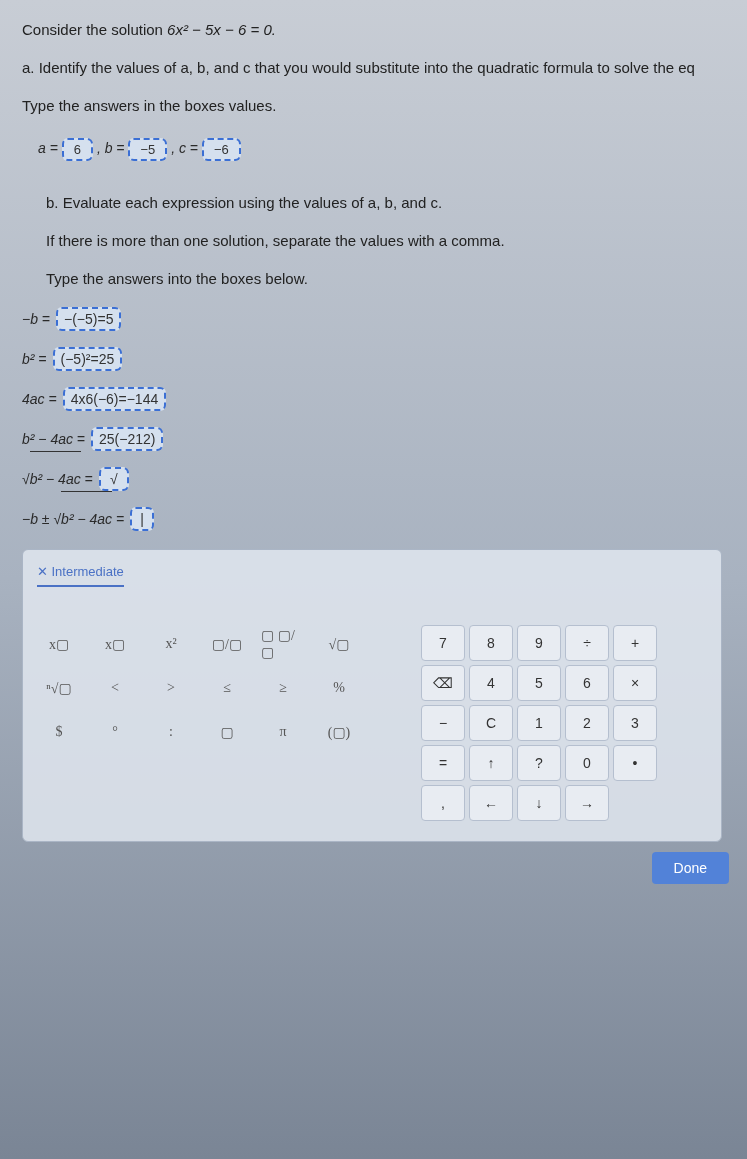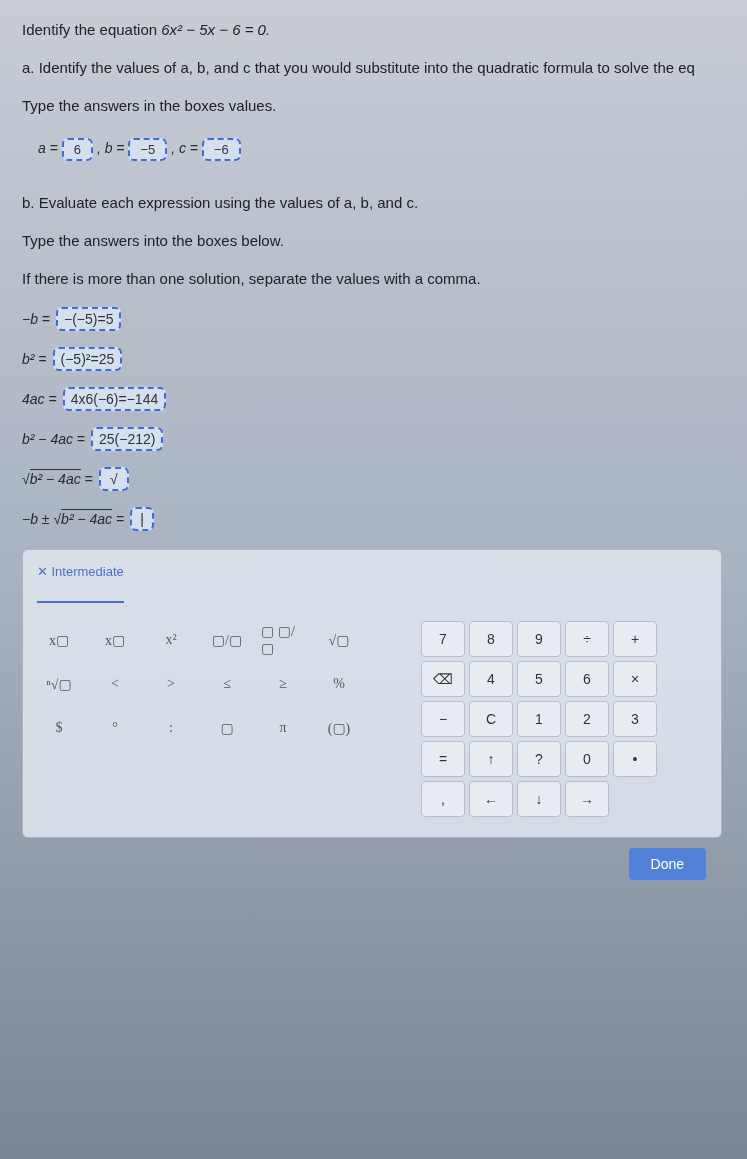--- a/index.html
+++ b/index.html
@@ -34,21 +34,21 @@
     text-align: center;
     vertical-align: middle;
   }
   .answer-box.small { padding: 2px 6px; font-size: 14px; }
   .answer-box.empty { min-width: 24px; padding: 2px 6px; }
   .row-abc {
     margin: 20px 0 30px 16px;
     font-size: 14px;
   }
   .row-abc .lbl { font-style: italic; }
-  .section-b { margin-top: 10px; }
+  .section-b { margin-top: 10px; margin-left: 24px; }
   .expr-row {
     margin: 16px 0;
     font-size: 14px;
     display: flex;
     align-items: center;
   }
   .expr-lhs {
     font-style: italic;
     margin-right: 6px;
     white-space: nowrap;
@@ -58,24 +58,24 @@
     width: 700px;
     background: rgba(225,230,238,0.85);
     border: 1px solid #aab5c5;
     border-radius: 6px;
     padding: 12px 14px 20px 14px;
     position: relative;
   }
   .tab-label {
     color: #4a71c5;
     font-size: 13px;
-    padding-bottom: 22px;
+    padding-bottom: 6px;
     border-bottom: 2px solid #4a71c5;
     display: inline-block;
-    margin-bottom: 0;
+    margin-bottom: 20px;
   }
   .kp-row {
     display: flex;
     gap: 0;
     margin-top: 18px;
   }
   .kp-left {
     display: grid;
     grid-template-columns: repeat(6, 44px);
     grid-template-rows: repeat(3, 38px);
@@ -103,56 +103,56 @@
     border-radius: 4px;
     display: flex;
     align-items: center;
     justify-content: center;
     font-size: 14px;
     color: #333;
     cursor: pointer;
   }
   .done-btn {
     position: absolute;
-    right: 41px;
+    right: 18px;
     bottom: -42px;
     background: #5282d8;
     color: #fff;
     padding: 8px 22px;
     border-radius: 4px;
     font-size: 14px;
     border: none;
     cursor: pointer;
   }
   .kp-wrapper { position: relative; }
-  .radical { border-top: 1px solid #333; padding-top:1px;text-align:center;}
+  .radical { border-top: 1px solid #333; padding-top:19px;text-align:center;}
 </style>
 </head>
 <body>
 
 <div class="problem-text">
-  <span>Identify the equation </span>
+  <span>Consider the solution </span>
   <span class="equation">6x² − 5x − 6 = 0.</span>
 </div>
 <div class="problem-text">a. Identify the values of a, b, and c that you would substitute into the quadratic formula to solve the eq</div>
 <div class="problem-text">Type the answers in the boxes values.</div>
 
 <div class="row-abc">
   <span class="lbl">a =</span>
   <span class="answer-box">6</span>
   <span class="lbl">, b =</span>
   <span class="answer-box">−5</span>
   <span class="lbl">, c =</span>
   <span class="answer-box">−6</span>
 </div>
 
 <div class="section-b">
   <div class="problem-text">b. Evaluate each expression using the values of a, b, and c.</div>
+  <div class="problem-text">If there is more than one solution, separate the values with a comma.</div>
   <div class="problem-text">Type the answers into the boxes below.</div>
-  <div class="problem-text">If there is more than one solution, separate the values with a comma.</div>
 </div>
 
 <div class="expr-row">
   <span class="expr-lhs">−b =</span>
   <span class="answer-box small">−(−5)=5</span>
 </div>
 
 <div class="expr-row">
   <span class="expr-lhs">b² =</span>
   <span class="answer-box small">(−5)²=25</span>

